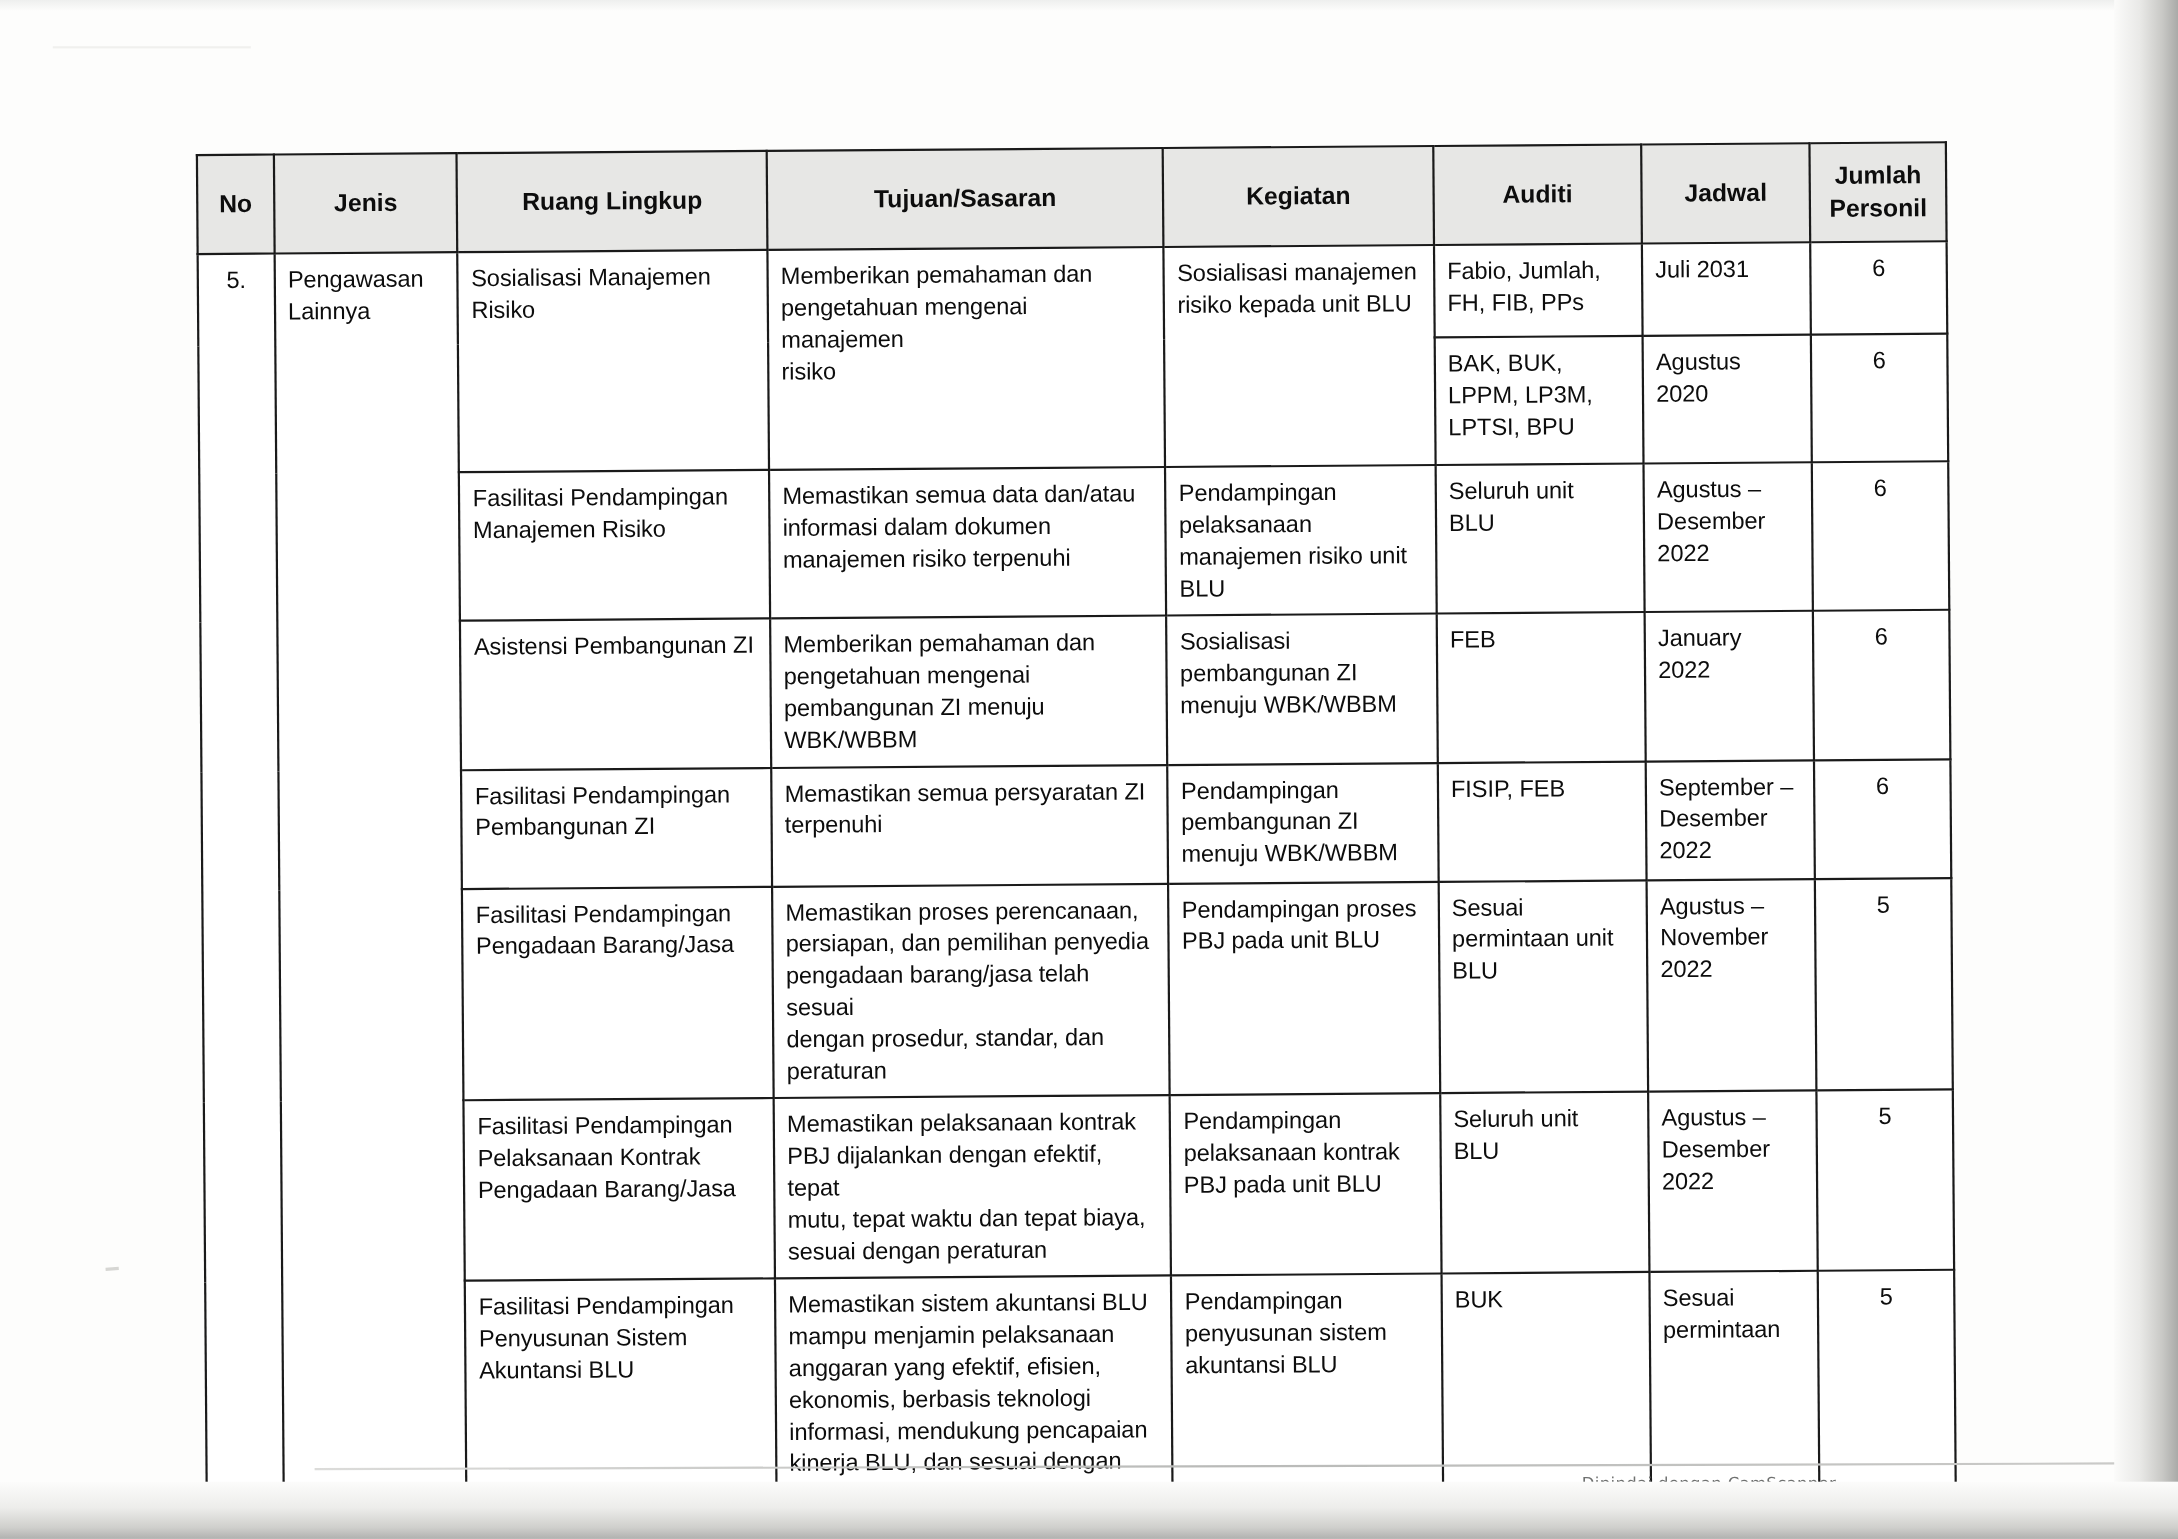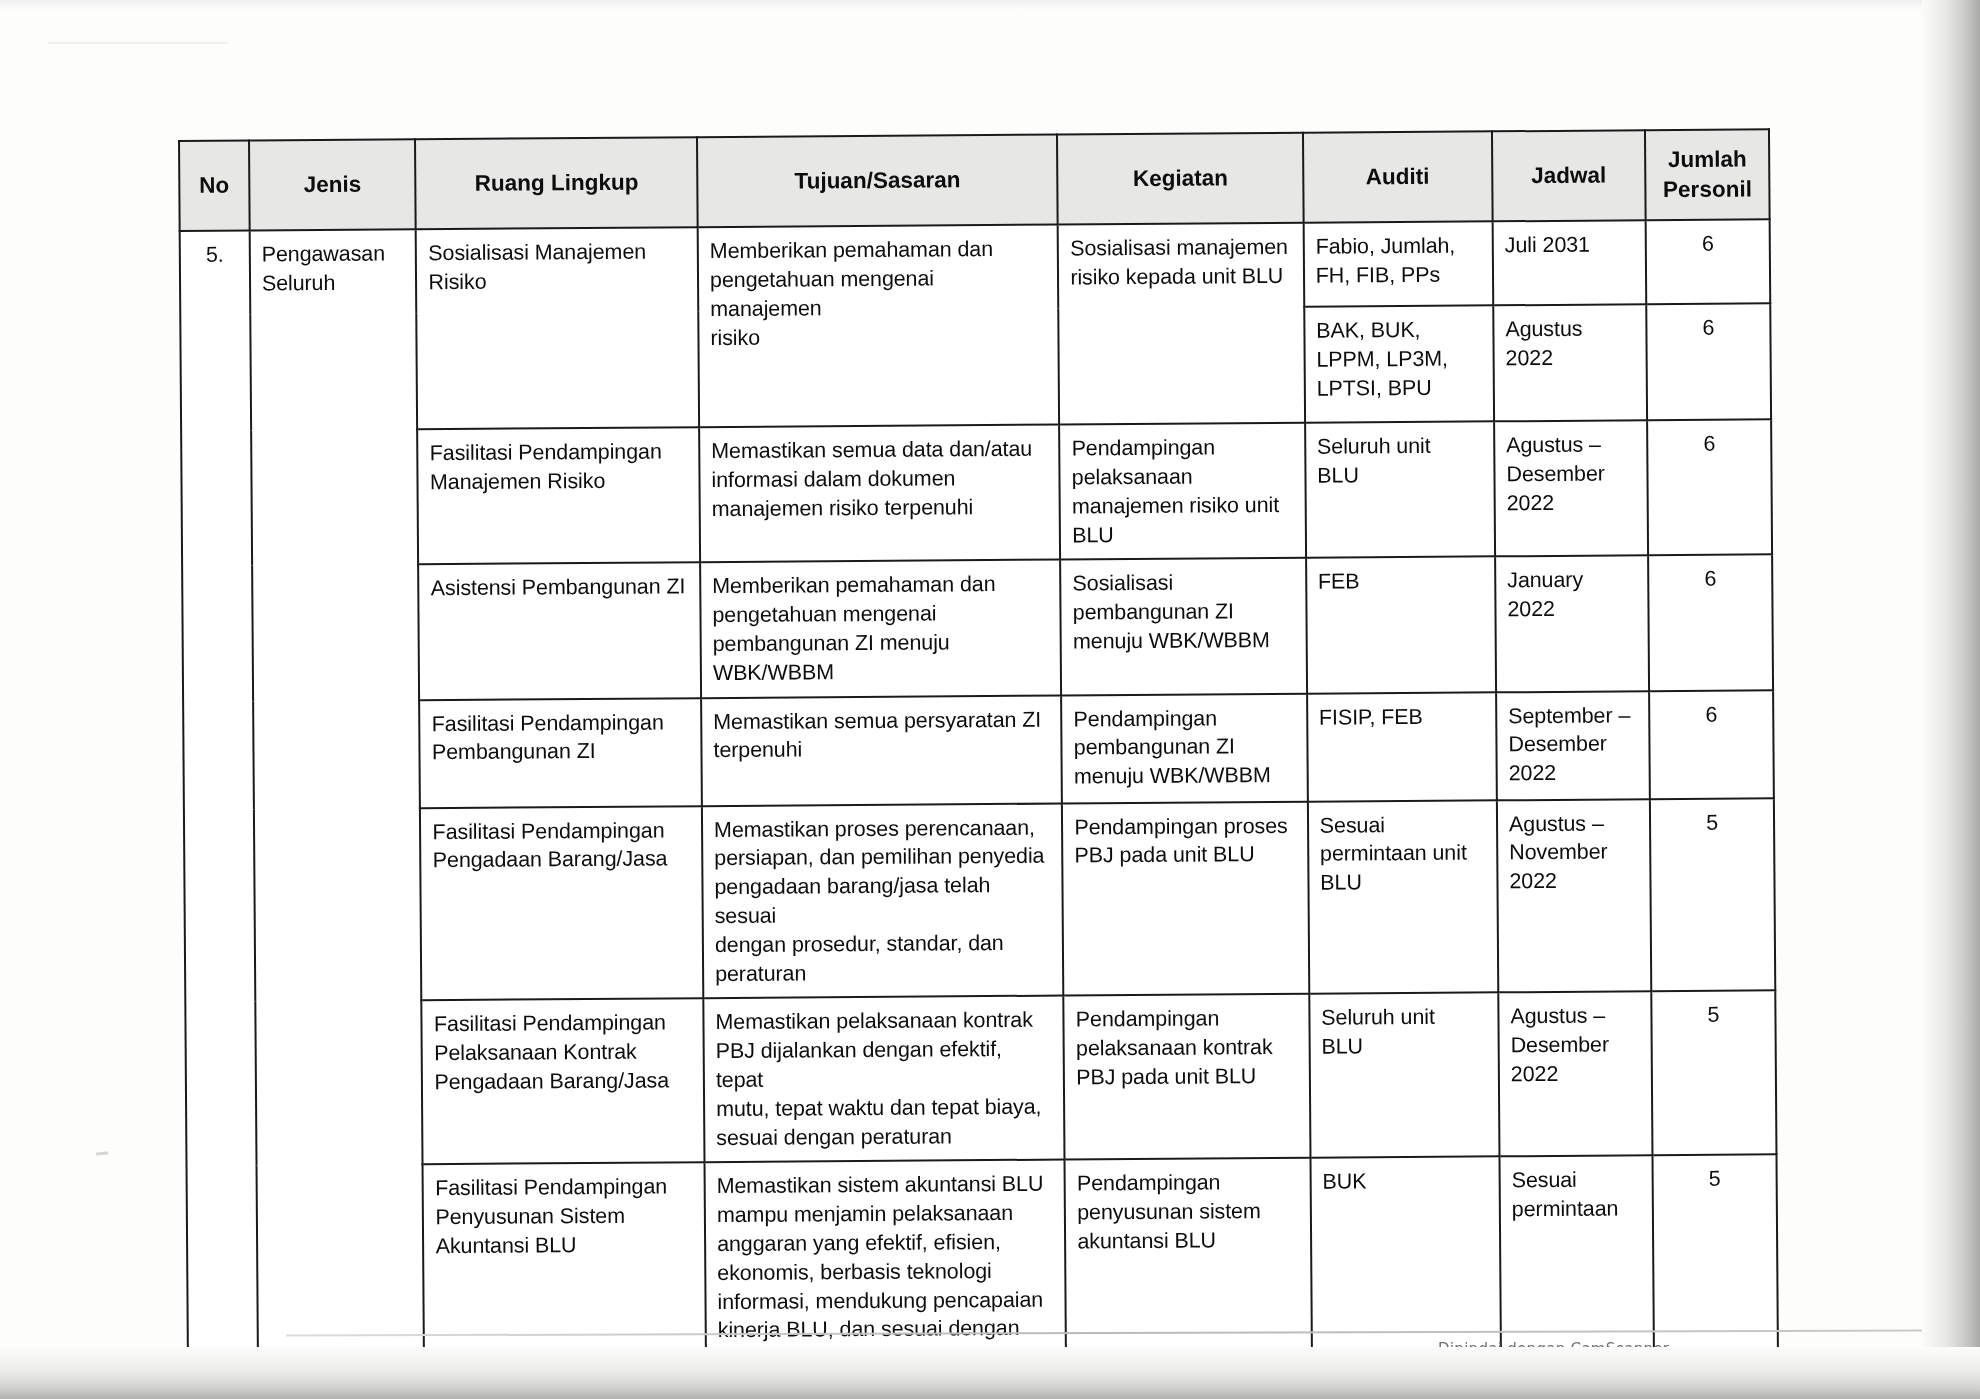--- a/index.html
+++ b/index.html
@@ -187,21 +187,21 @@
               <span class="cell-text">Jumlah
 Personil</span>
             </th>
         </tr>
       </thead>
       <tbody id="table-body">
           <tr style="height: 84px;">
             <td class="col-no" rowspan="8">5.</td>
             <td rowspan="8">
               <span class="cell-text">Pengawasan
-Seluruh</span>
+Lainnya</span>
             </td>
             <td rowspan="2">
               <span class="cell-text">Sosialisasi Manajemen
 Risiko</span>
             </td>
             <td rowspan="2">
               <span class="cell-text">Memberikan pemahaman dan
 pengetahuan mengenai manajemen
 risiko</span>
             </td>
@@ -219,21 +219,21 @@
             <td class="num">6</td>
           </tr>
           <tr style="height: 116px;">
             <td>
               <span class="cell-text">BAK, BUK,
 LPPM, LP3M,
 LPTSI, BPU</span>
             </td>
             <td>
               <span class="cell-text">Agustus
-2022</span>
+2020</span>
             </td>
             <td class="num">6</td>
           </tr>
           <tr style="height: 126px;">
             <td rowspan="1">
               <span class="cell-text">Fasilitasi Pendampingan
 Manajemen Risiko</span>
             </td>
             <td rowspan="1">
               <span class="cell-text">Memastikan semua data dan/atau

